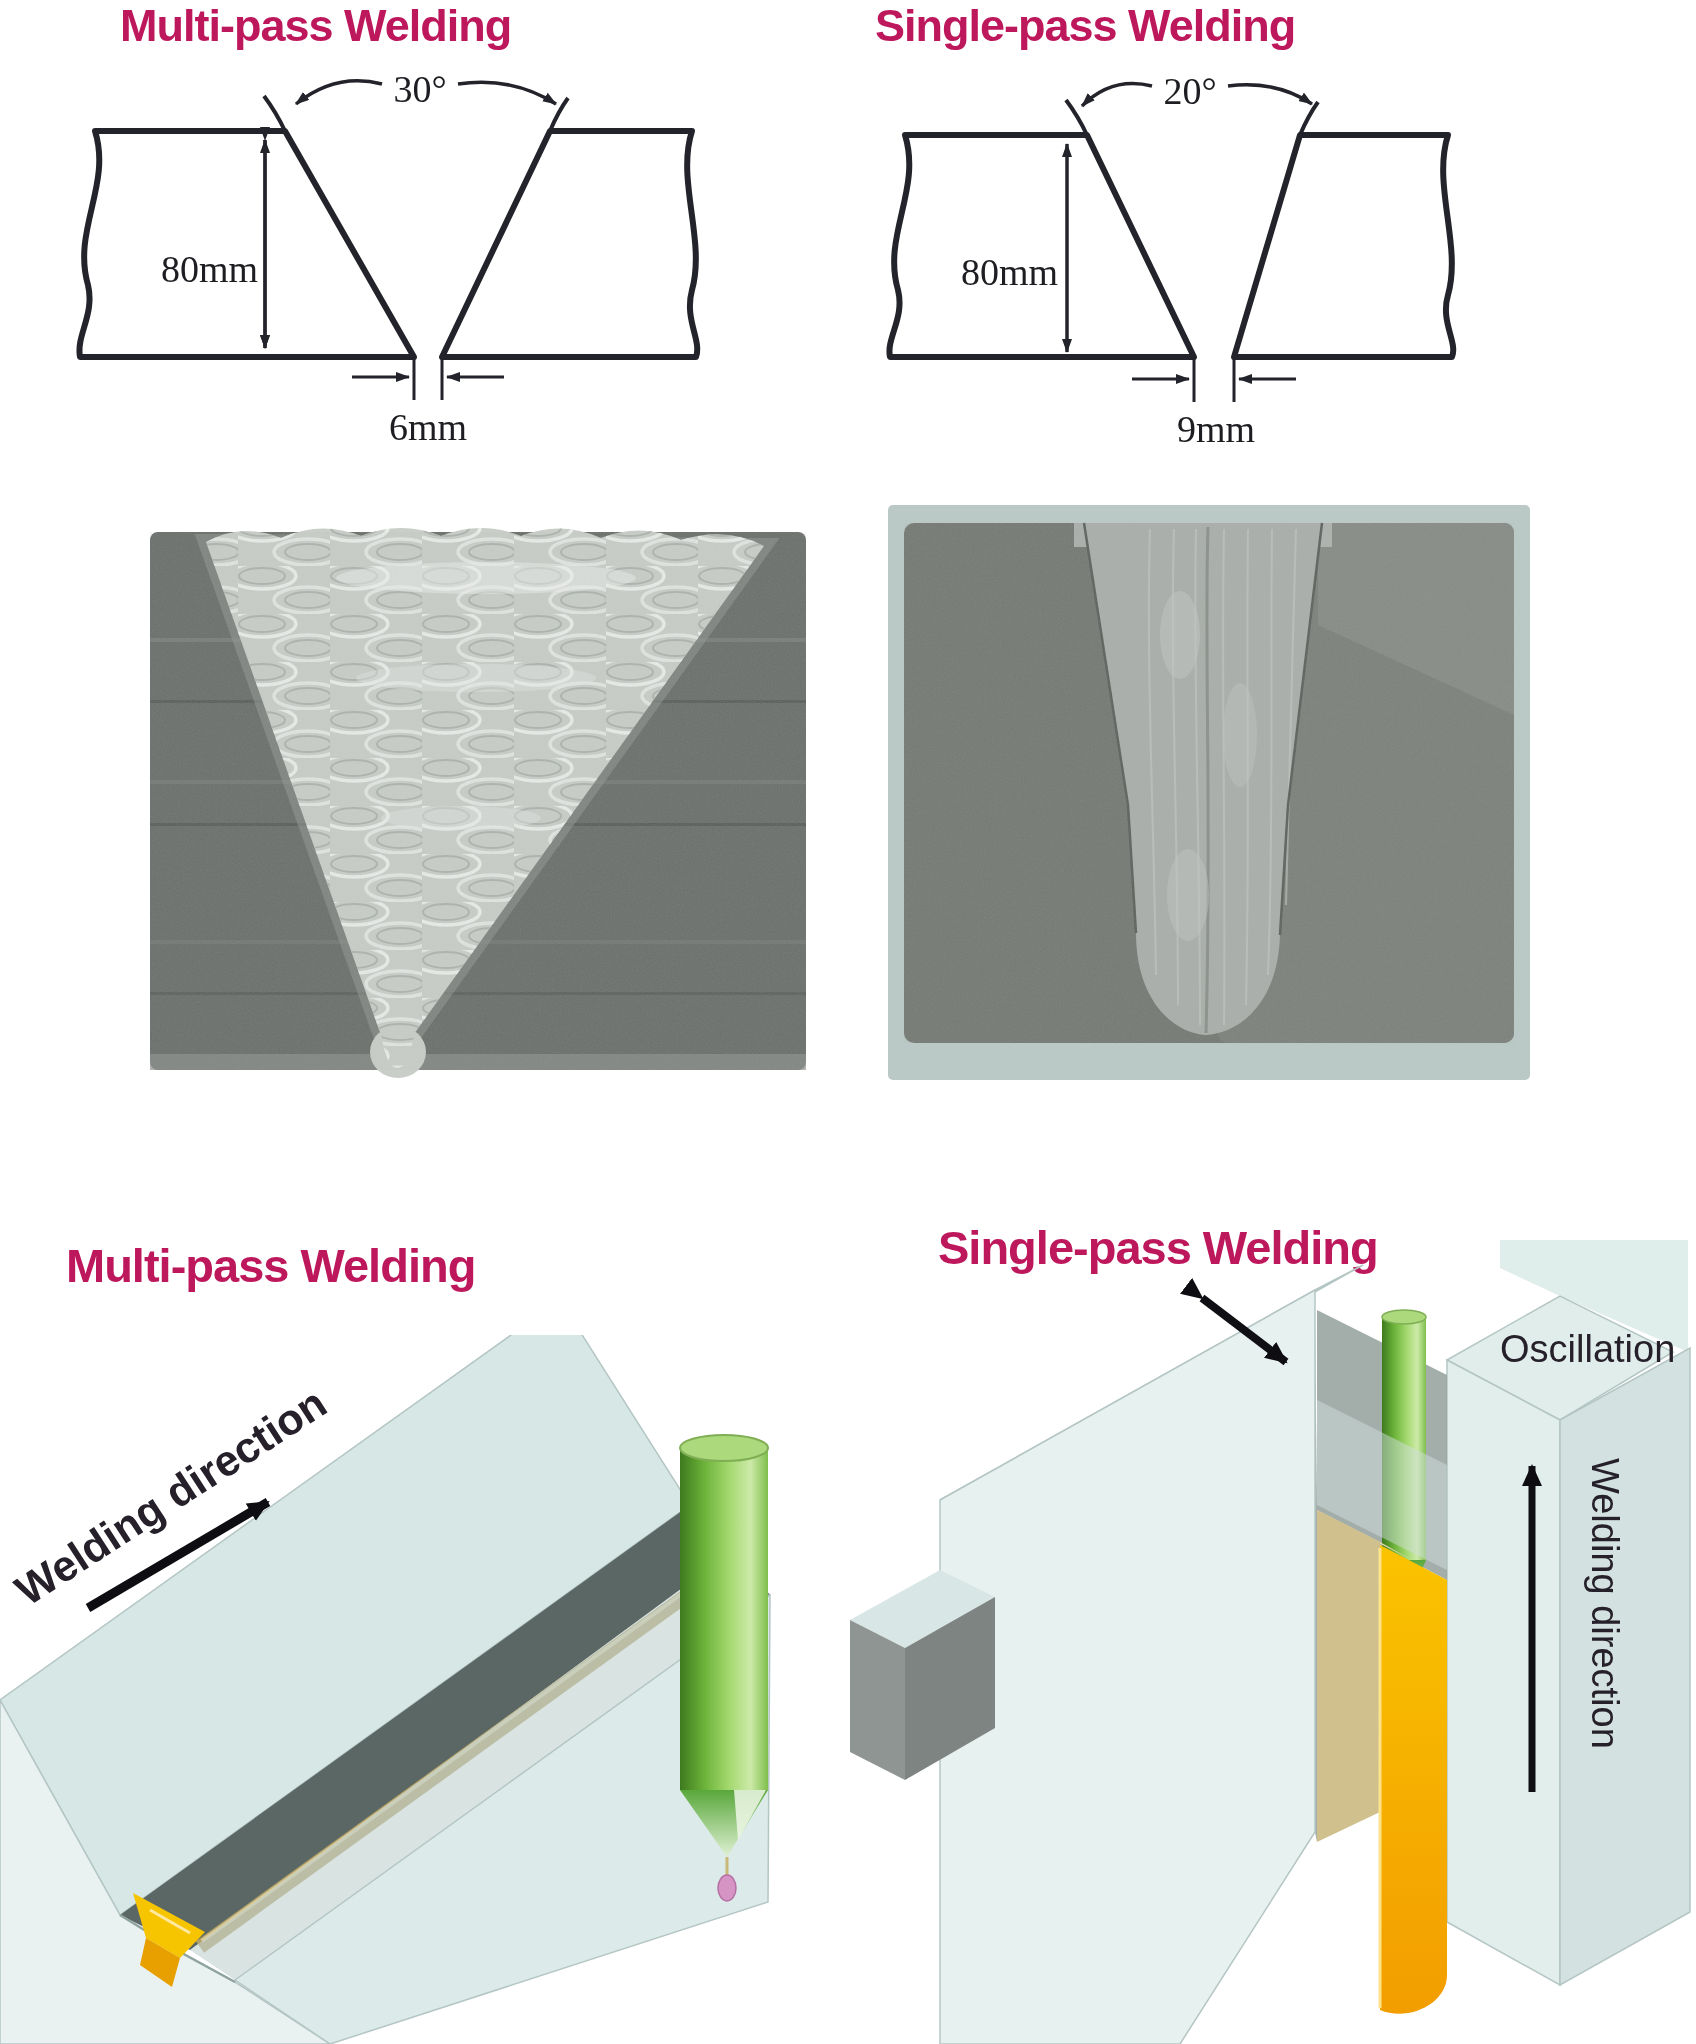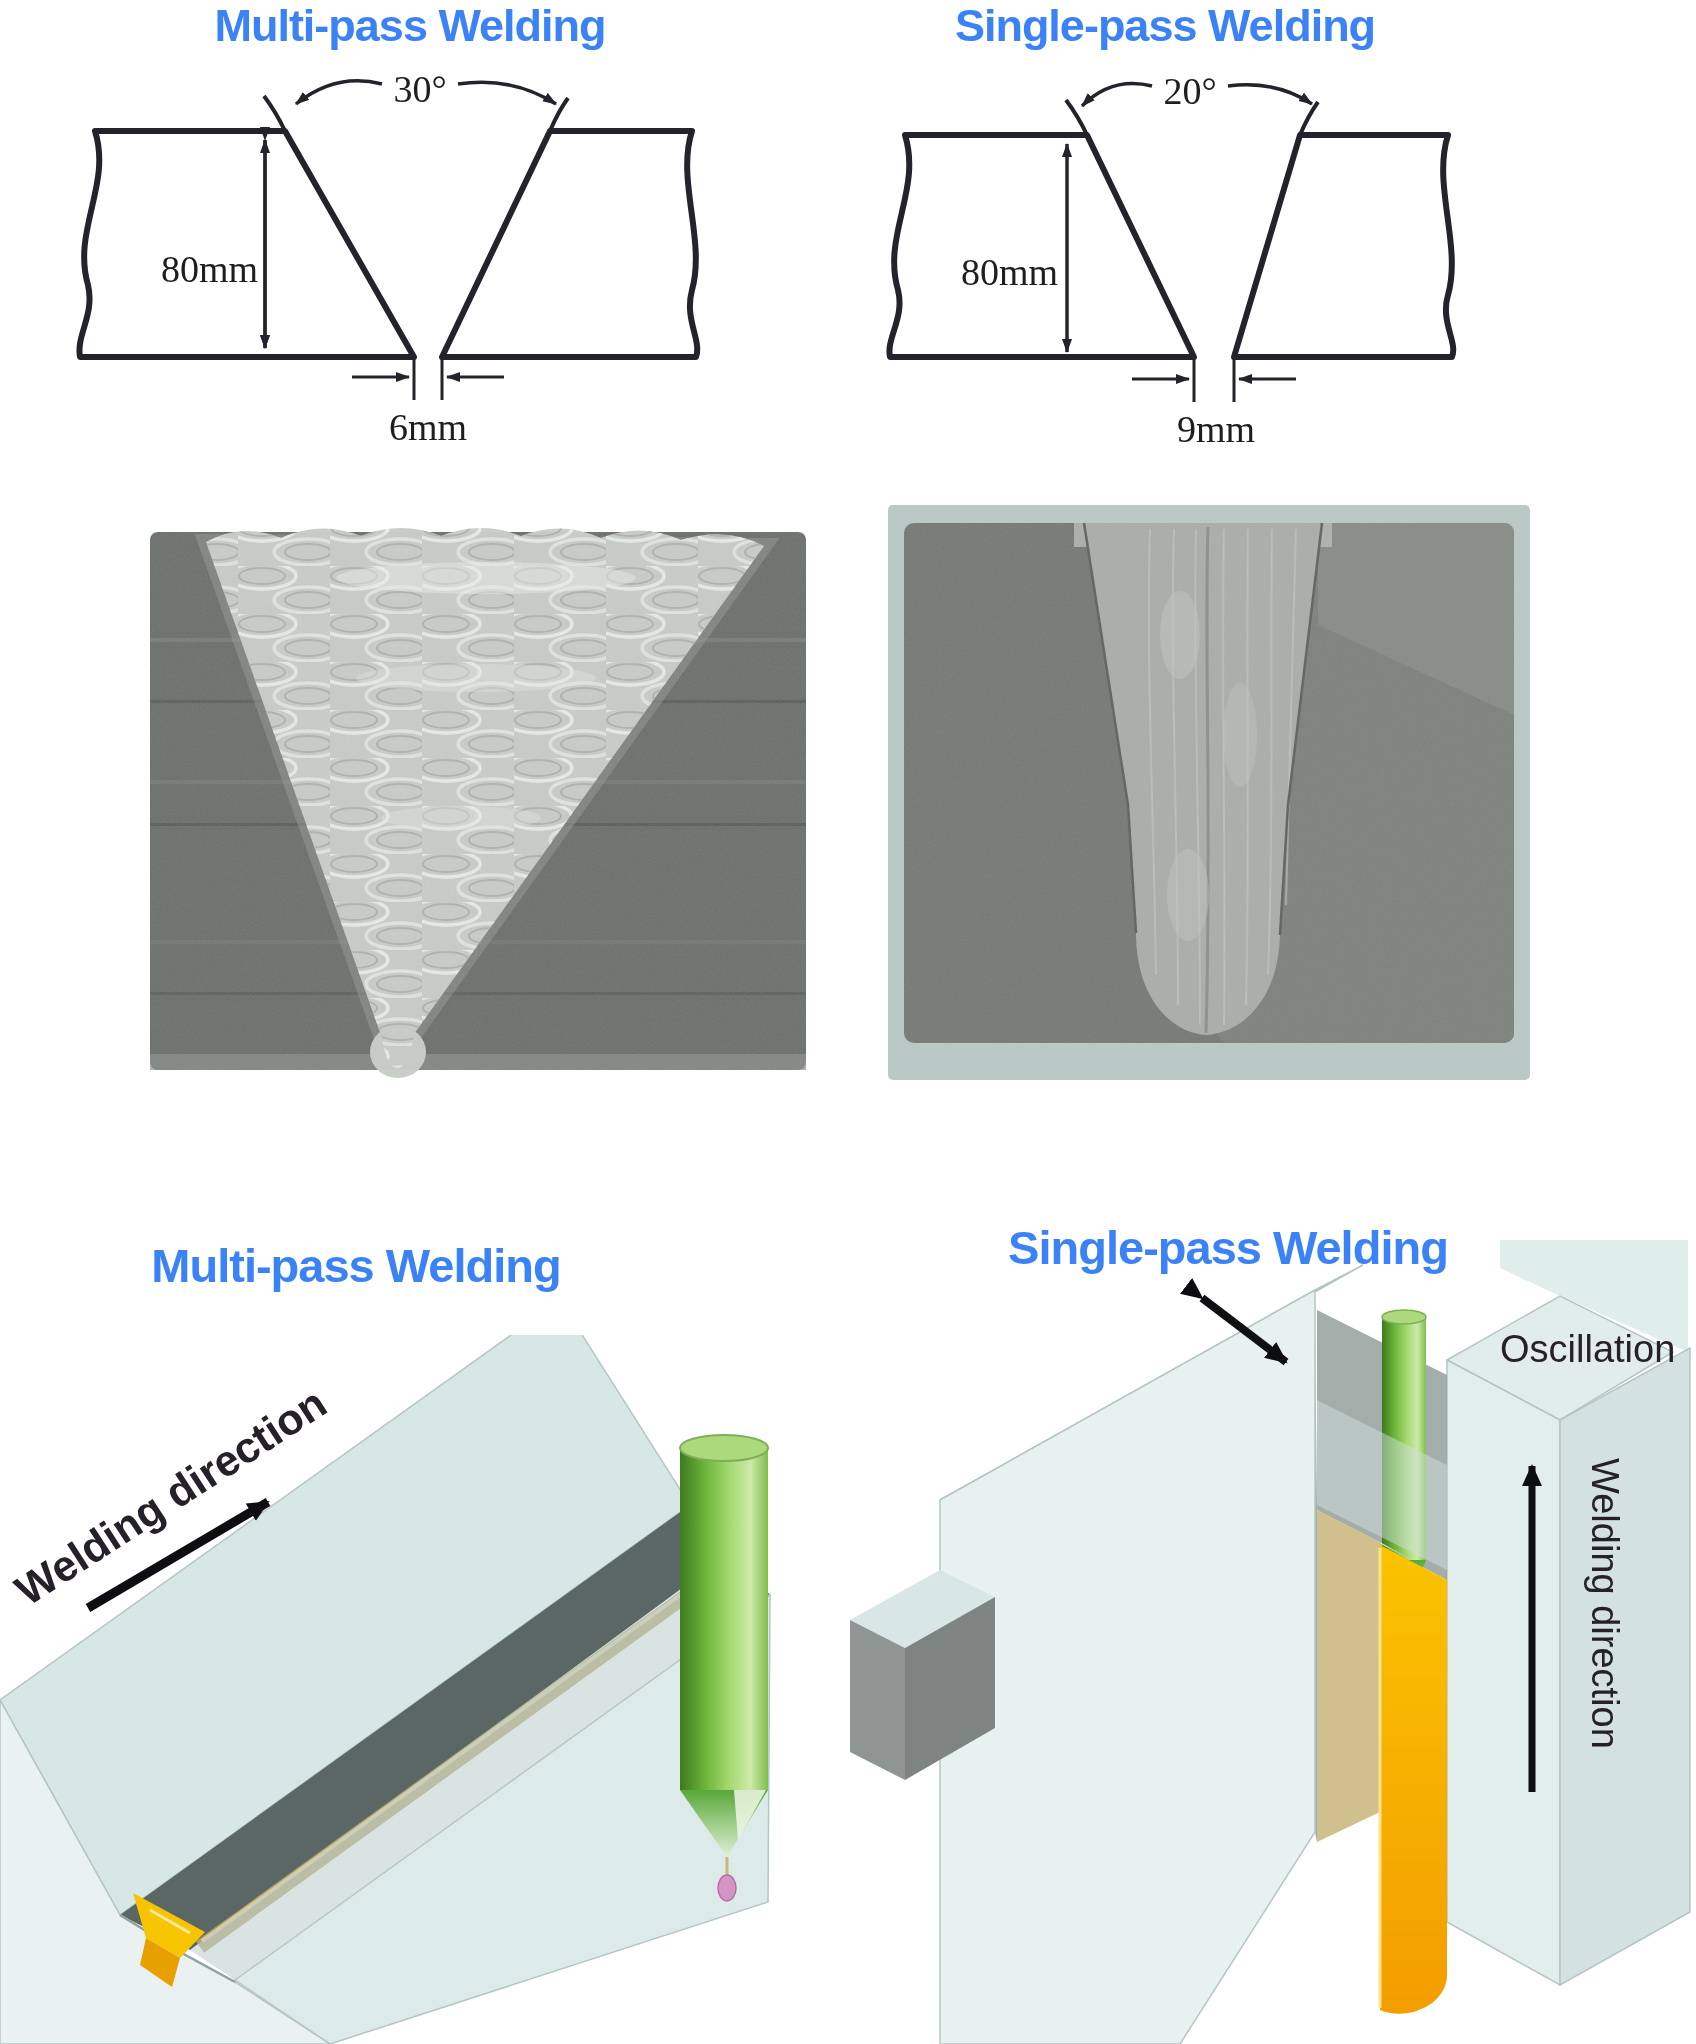--- a/index.html
+++ b/index.html
@@ -1,19 +1,19 @@
 <!DOCTYPE html>
 <html><head>
 <meta charset="utf-8">
 <style>
   html,body{margin:0;padding:0;background:#ffffff;}
   body{font-family:"Liberation Sans",sans-serif;}
   .canvas{position:relative;width:1696px;height:2044px;background:#ffffff;overflow:hidden;margin:0 auto;}
-  .fig-title{position:absolute;width:580px;text-align:center;font-weight:700;
-    font-size:45px;letter-spacing:-1px;color:#3b82f6;font-family:"Liberation Sans",sans-serif;}
+  .fig-title{position:absolute;width:580px;font-weight:700;
+    font-size:45px;letter-spacing:-1px;color:#be185d;font-family:"Liberation Sans",sans-serif;}
   .abs{position:absolute;}
   svg text.dim{font-family:"Liberation Serif",serif;font-size:38px;fill:#1d1d22;}
   svg text.lbl{font-family:"Liberation Sans",sans-serif;fill:#26202a;}
 </style>
 </head>
 <body>
 
 <div class="canvas">
 
   <svg class="abs" width="0" height="0" style="position:absolute" aria-hidden="true">

